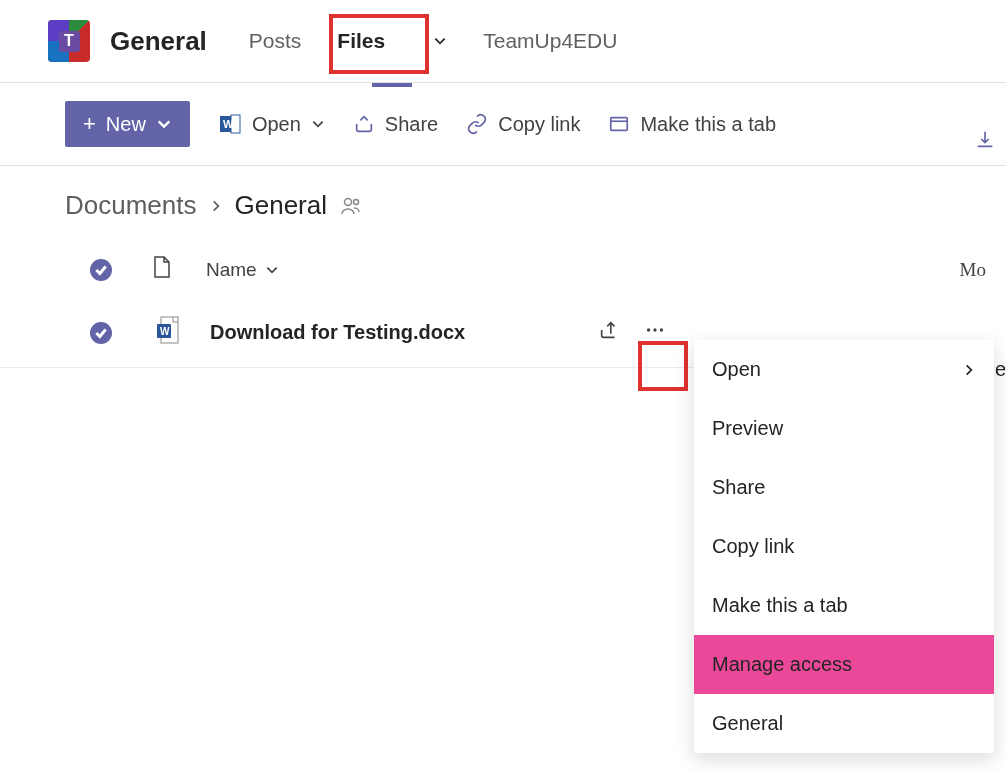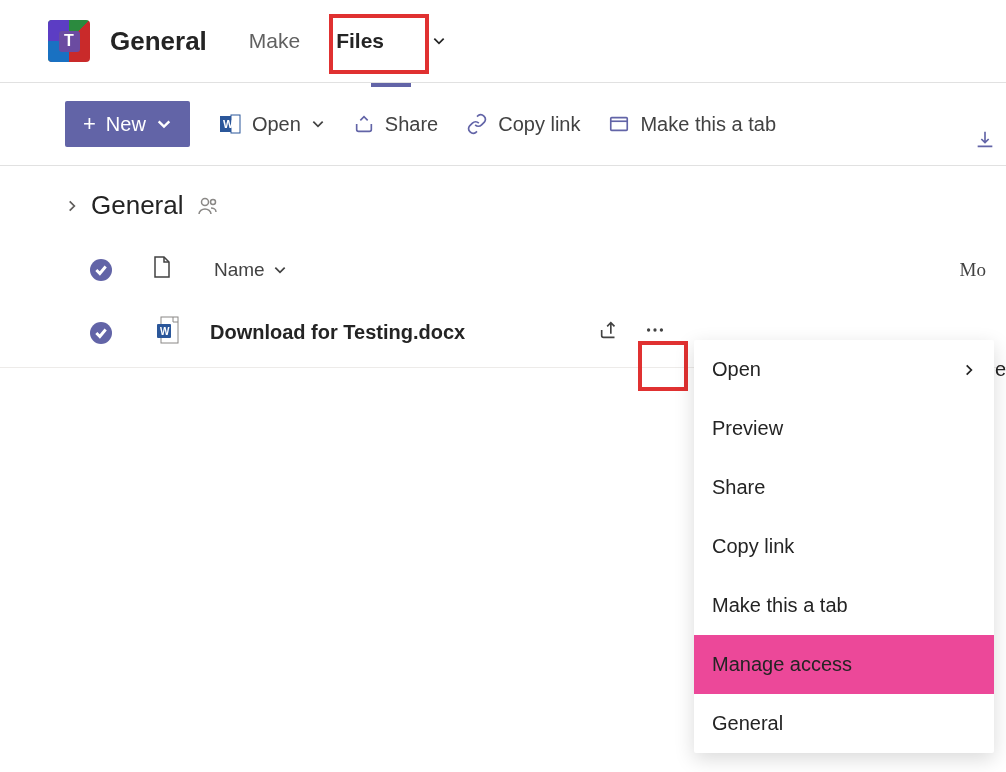--- a/index.html
+++ b/index.html
@@ -182,21 +182,21 @@
       font-size: 19px;
     }
     .col-check {
       width: 28px;
     }
     .col-icon {
       width: 28px;
       margin-left: 14px;
     }
     .col-name {
-      margin-left: 14px;
+      margin-left: 6px;
       flex: 1;
       display: flex;
       align-items: center;
       gap: 8px;
     }
     .col-modified {
       width: 200px;
       display: flex;
       align-items: center;
       gap: 8px;
@@ -297,27 +297,28 @@
   </style>
 </head>
 <body>
 
 <div class="header">
   <div class="channel-avatar">
     <div class="channel-avatar-inner">T</div>
   </div>
   <div class="channel-title">General</div>
   <div class="tabs">
-    <div class="tab">Make</div>
+    <div class="tab">Posts</div>
     <div class="tab active">
       <span>Files</span>
       <svg class="chevron-down" viewBox="0 0 12 12" fill="none" stroke="currentColor" stroke-width="1.5">
           <path d="M2 4l4 4 4-4"></path>
         </svg>
     </div>
+    <div class="tab">TeamUp4EDU</div>
   </div>
 </div>
 
 <div class="toolbar">
   <button class="btn-new">
     <span class="plus-icon">+</span>
     <span>New</span>
     <svg width="16" height="16" viewBox="0 0 12 12" fill="none" stroke="currentColor" stroke-width="1.8">
         <path d="M2 4l4 4 4-4"></path>
       </svg>
@@ -361,20 +362,21 @@
   </div>
 </div>
 
 <div class="right-edge-icons">
   <svg width="22" height="22" viewBox="0 0 24 24" fill="none" stroke="currentColor" stroke-width="1.8">
     <path d="M12 4v12M8 12l4 4 4-4M4 20h16"></path>
   </svg>
 </div>
 
 <div class="breadcrumb">
+  <span>Documents</span>
   <svg width="14" height="14" viewBox="0 0 12 12" fill="none" stroke="currentColor" stroke-width="1.5">
       <path d="M4 2l4 4-4 4"></path>
     </svg>
   <span class="breadcrumb-current">General</span>
   <svg width="24" height="24" viewBox="0 0 24 24" fill="none" stroke="#8a8886" stroke-width="1.5">
     <circle cx="9" cy="8" r="3.5"></circle>
     <path d="M3 20c0-3 3-5 6-5s6 2 6 5"></path>
     <circle cx="17" cy="8" r="2.5"></circle>
     <path d="M15 14c2 0 5 1 5 4"></path>
   </svg>

